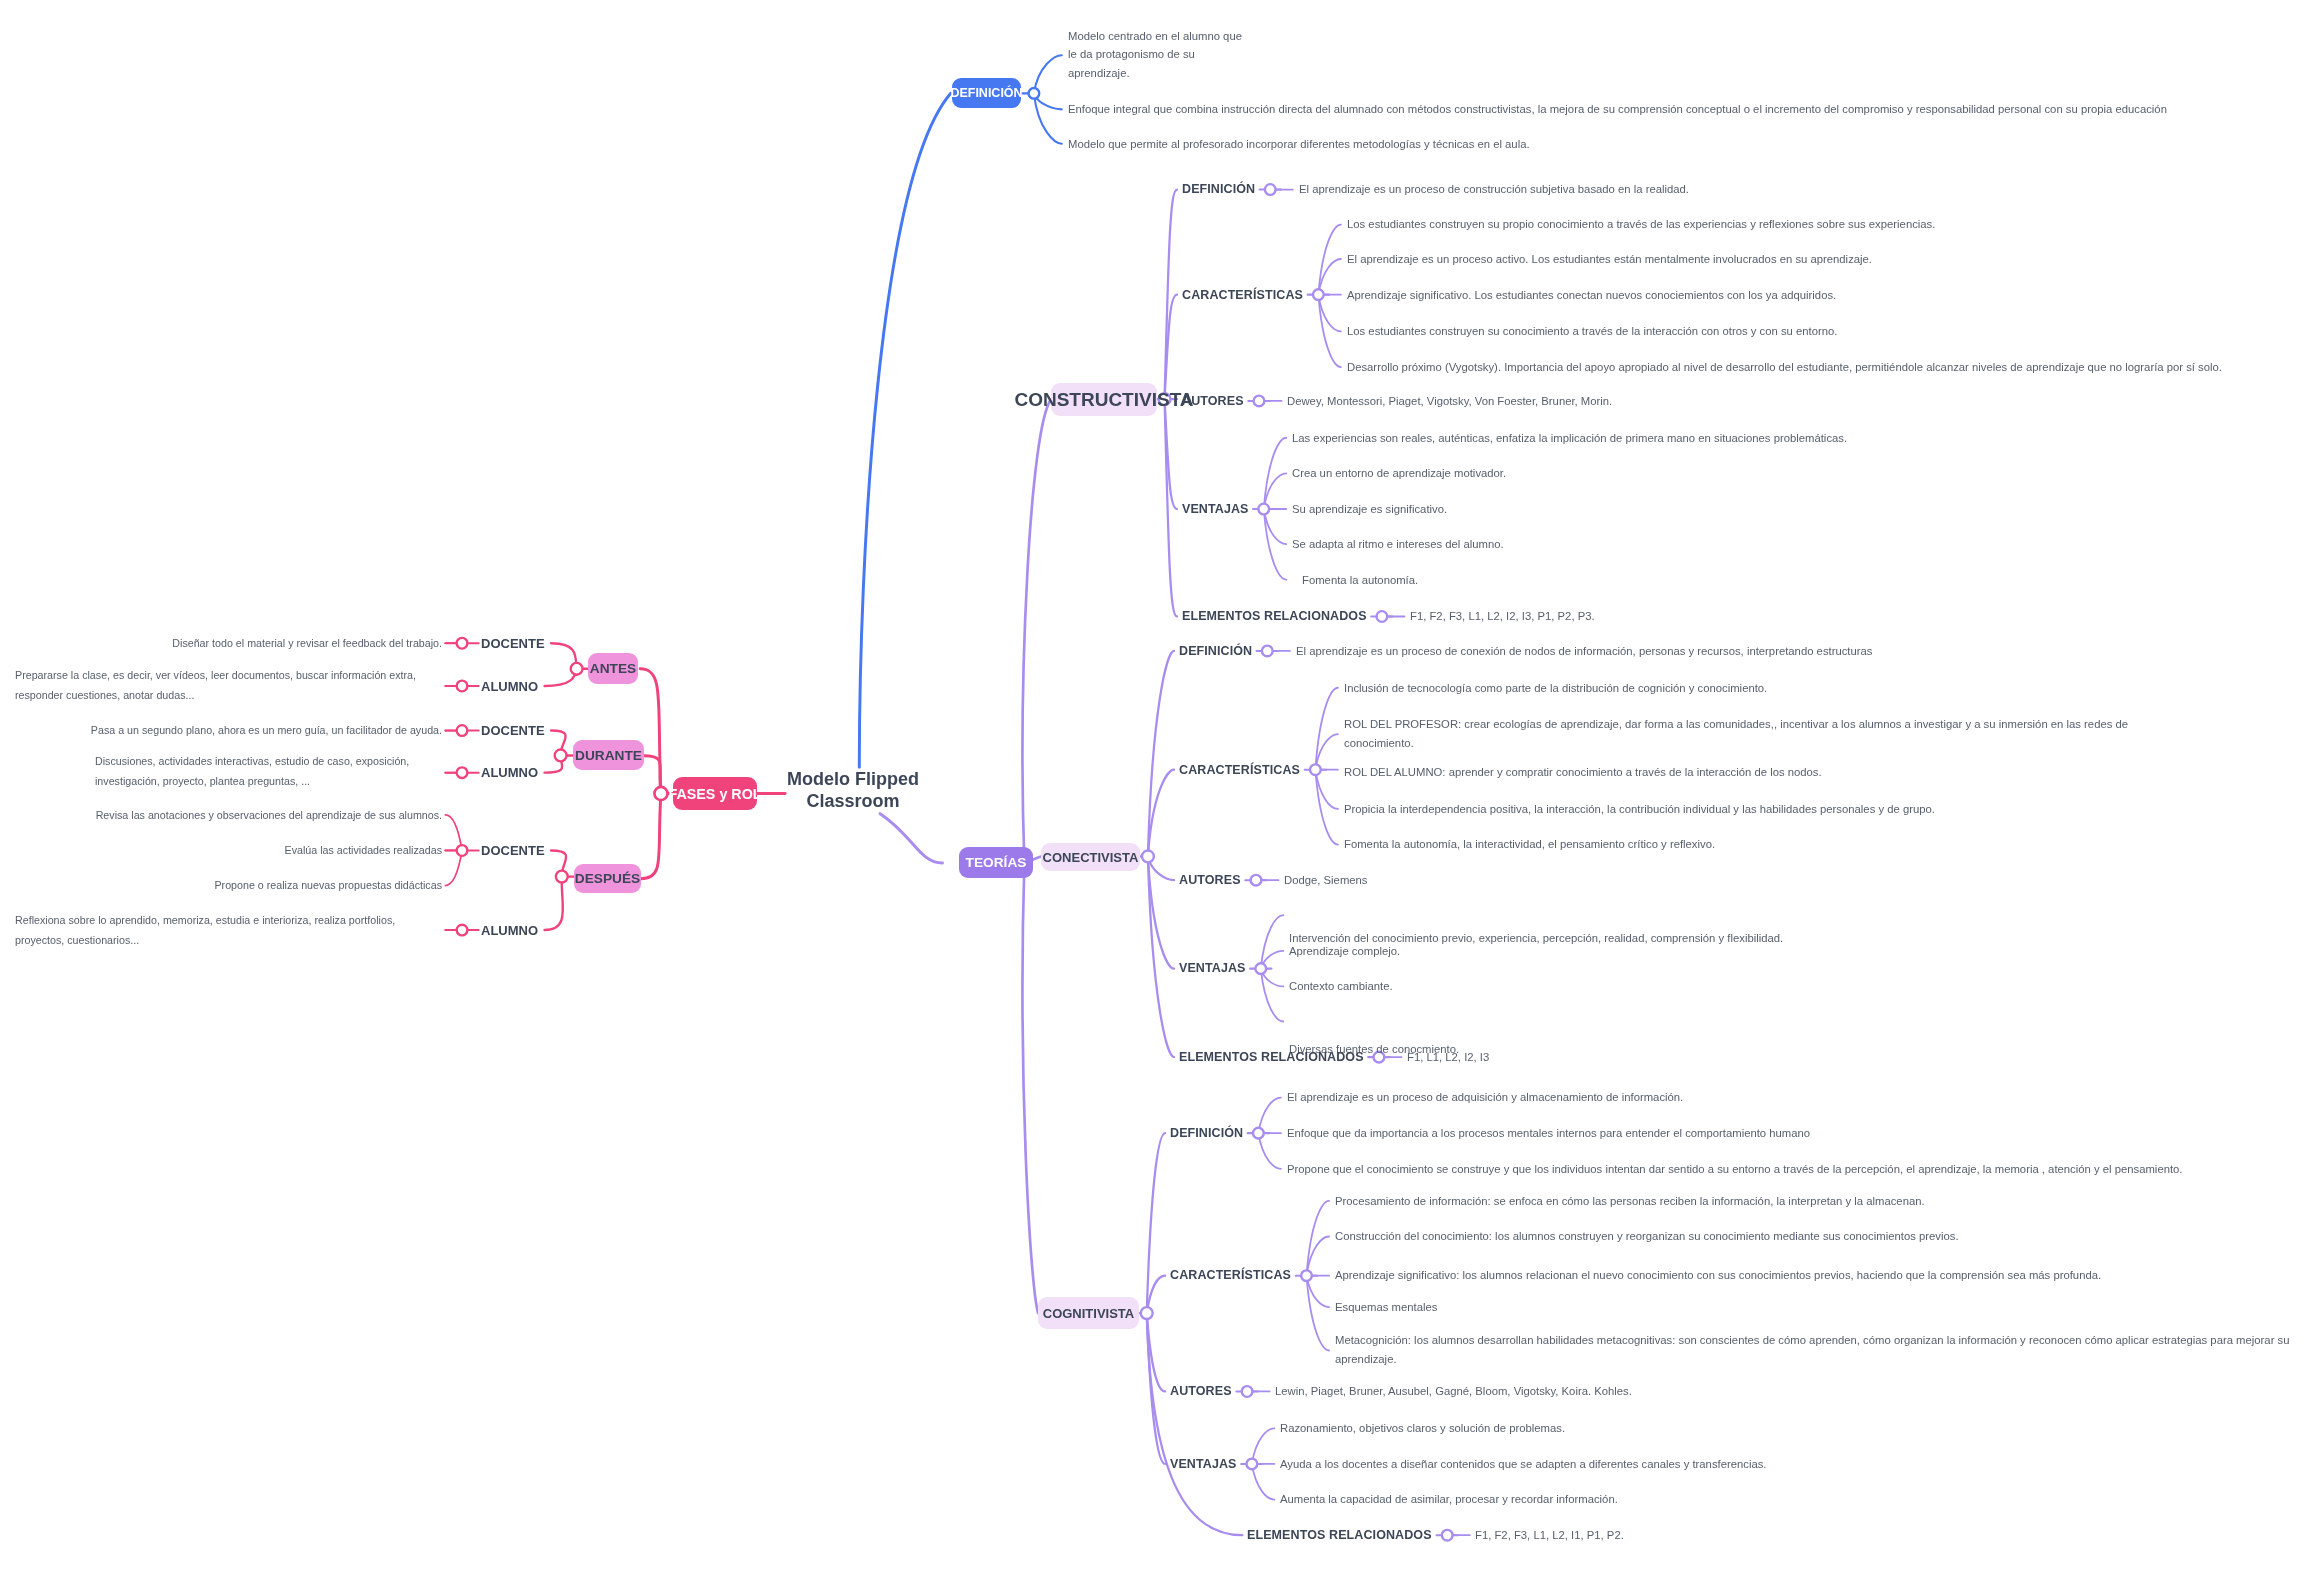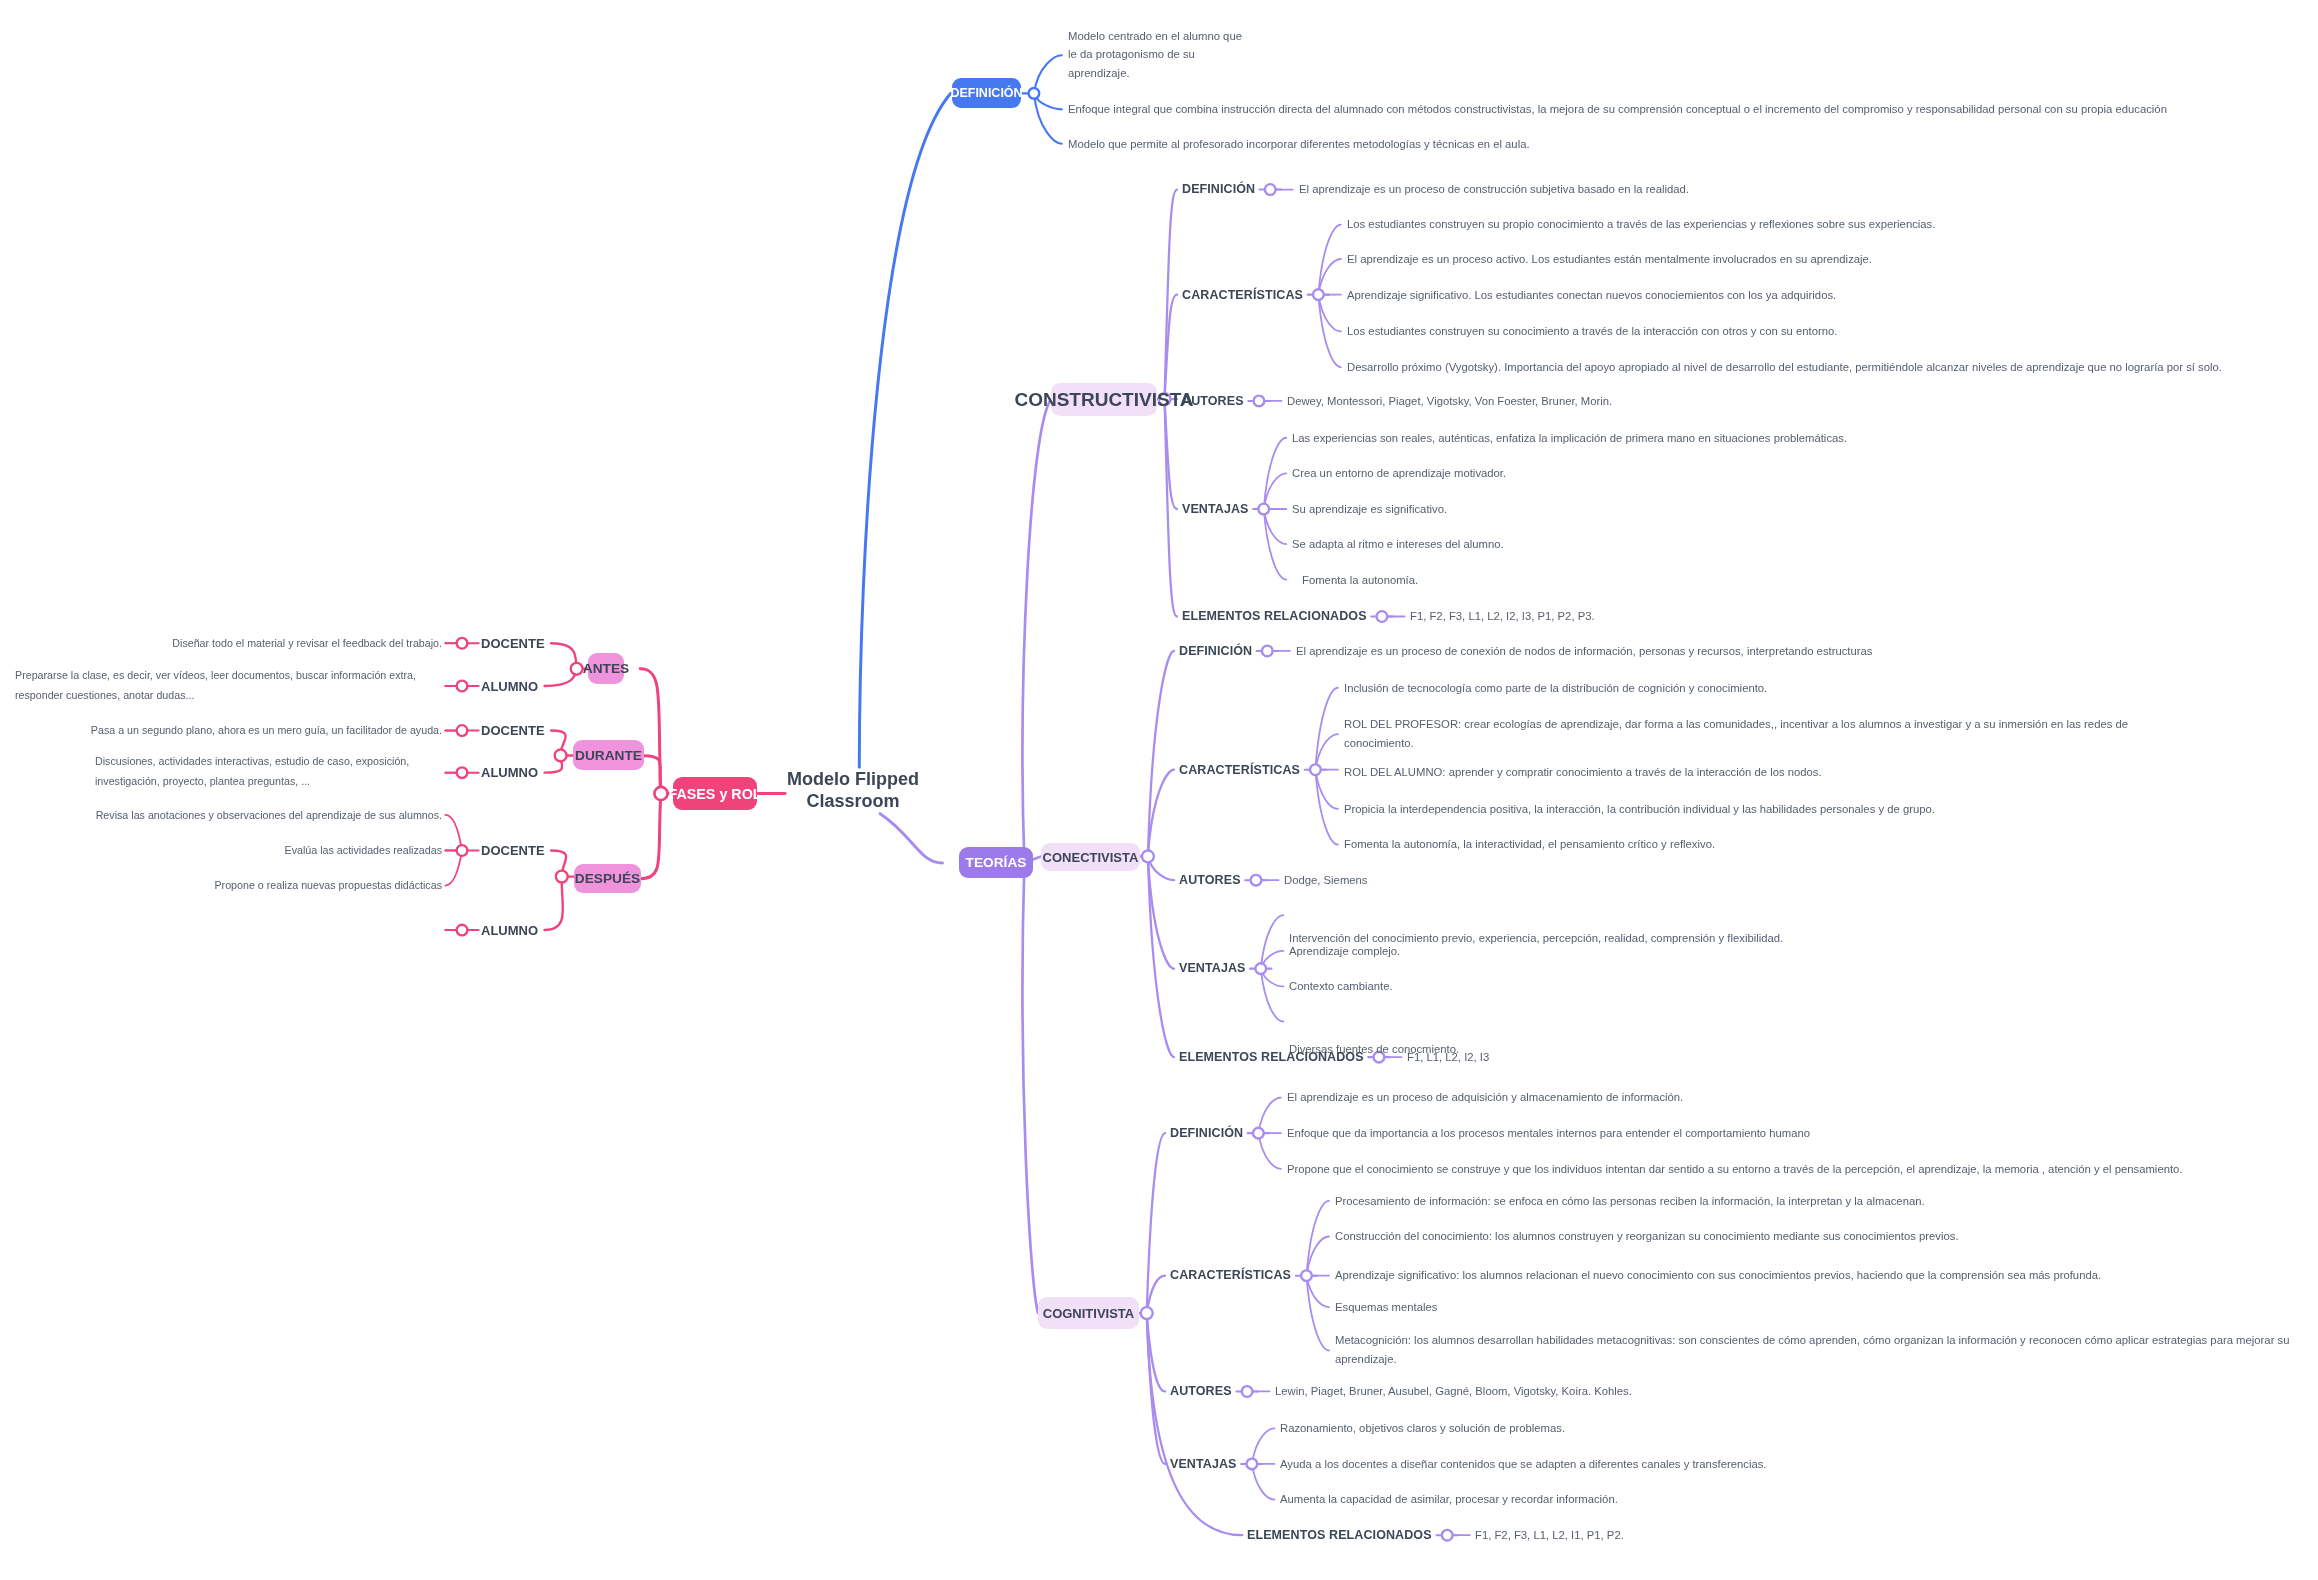--- a/index.html
+++ b/index.html
@@ -245,27 +245,28 @@
     <div class="item" style="top: 1464px; left: 1280px;">Ayuda a los docentes a diseñar contenidos que se adapten a diferentes canales y transferencias.</div>
     <div class="item" style="top: 1499px; left: 1280px;">Aumenta la capacidad de asimilar, procesar y recordar información.</div>
     <div class="seclabel" style="left: 1247px; top: 1535px;">ELEMENTOS RELACIONADOS</div>
     <div class="item" style="top: 1535px; left: 1475px;">F1, F2, F3, L1, L2, I1, P1, P2.</div>
     <div class="nodebox darktext" style="left: 1038px; top: 1297px; width: 101px; height: 32px; background: rgb(241, 224, 247); font-size: 13px;">COGNITIVISTA</div>
     <div class="nodebox whitetext" style="left: 959px; top: 847px; width: 74px; height: 31px; background: rgb(156, 122, 233); font-size: 13.7px;">TEORÍAS</div>
     <div class="rolelabel" style="left: 481px; top: 643px;">DOCENTE</div>
     <div class="item leftside" style="top: 643px; right: 1877px;">Diseñar todo el material y revisar el feedback del trabajo.</div>
     <div class="rolelabel" style="left: 481px; top: 686px;">ALUMNO</div>
     <div class="item wrap leftside" style="top: 686px; left: 15px; width: 433px; line-height: 19.6px;">Prepararse la clase, es decir, ver vídeos, leer documentos, buscar información extra, responder cuestiones, anotar dudas...</div>
-    <div class="nodebox darktext" style="left: 588px; top: 653px; width: 36px; height: 31px; background: rgb(239, 147, 220); font-size: 13.7px;">ANTES</div>
+    <div class="nodebox darktext" style="left: 588px; top: 653px; width: 50px; height: 31px; background: rgb(239, 147, 220); font-size: 13.7px;">ANTES</div>
     <div class="rolelabel" style="left: 481px; top: 730px;">DOCENTE</div>
     <div class="item leftside" style="top: 730px; right: 1877px;">Pasa a un segundo plano, ahora es un mero guía, un facilitador de ayuda.</div>
     <div class="rolelabel" style="left: 481px; top: 772px;">ALUMNO</div>
     <div class="item wrap leftside" style="top: 772px; left: 95px; width: 344px; line-height: 19.6px;">Discusiones, actividades interactivas, estudio de caso, exposición, investigación, proyecto, plantea preguntas, ...</div>
     <div class="nodebox darktext" style="left: 573px; top: 740px; width: 71px; height: 30px; background: rgb(239, 147, 220); font-size: 13.7px;">DURANTE</div>
     <div class="rolelabel" style="left: 481px; top: 850px;">DOCENTE</div>
     <div class="item leftside" style="top: 815px; right: 1877px;">Revisa las anotaciones y observaciones del aprendizaje de  sus alumnos.</div>
     <div class="item leftside" style="top: 850px; right: 1877px;">Evalúa las actividades realizadas</div>
     <div class="item leftside" style="top: 885px; right: 1877px;">Propone o realiza nuevas propuestas didácticas</div>
     <div class="rolelabel" style="left: 481px; top: 930px;">ALUMNO</div>
+    <div class="item wrap leftside" style="top: 931px; left: 15px; width: 425px; line-height: 19.6px;">Reflexiona sobre lo aprendido, memoriza, estudia e interioriza,  realiza portfolios, proyectos, cuestionarios...</div>
     <div class="nodebox darktext" style="left: 574px; top: 864px; width: 67px; height: 29px; background: rgb(239, 147, 220); font-size: 13.7px;">DESPUÉS</div>
     <div class="nodebox whitetext" style="left: 673px; top: 777px; width: 84px; height: 33px; background: rgb(240, 67, 124); font-size: 14.3px;">FASES y ROL</div>
   </div>
 
 
 </body></html>

